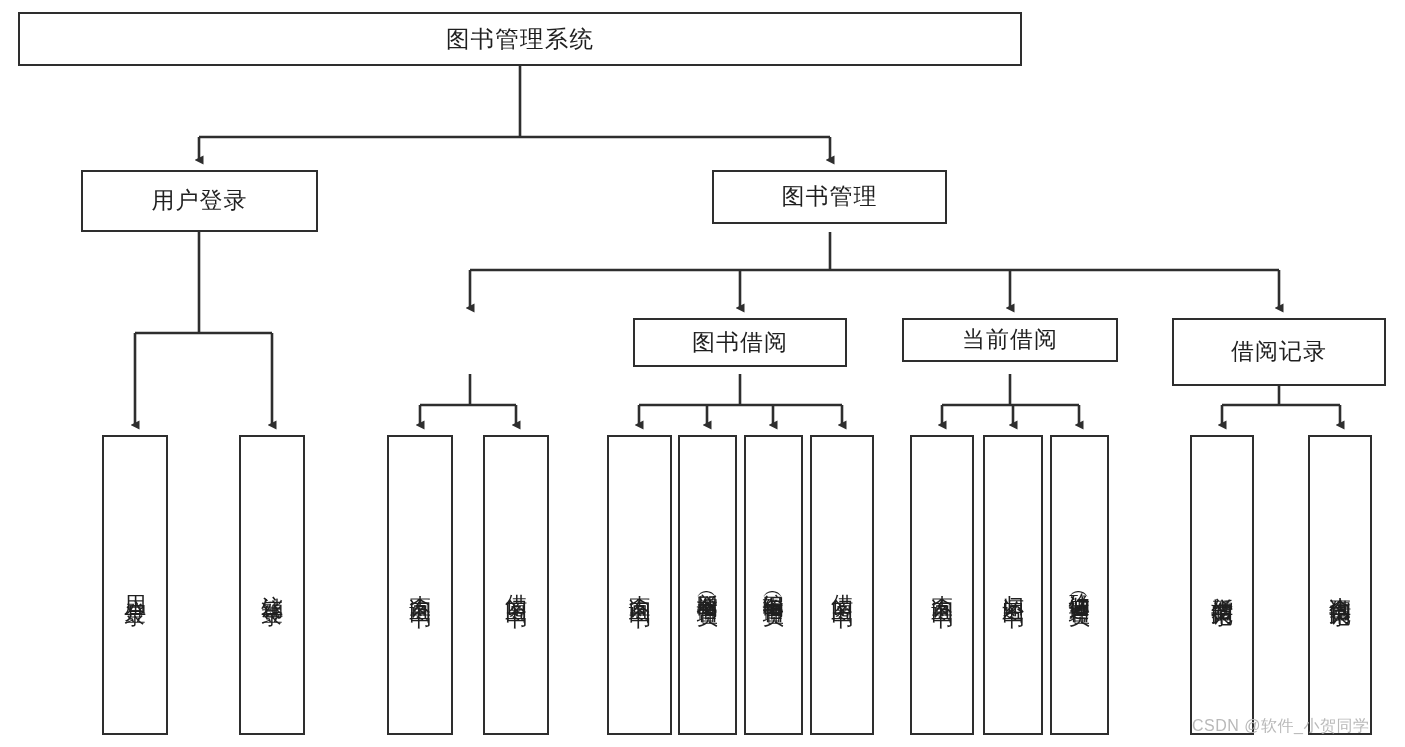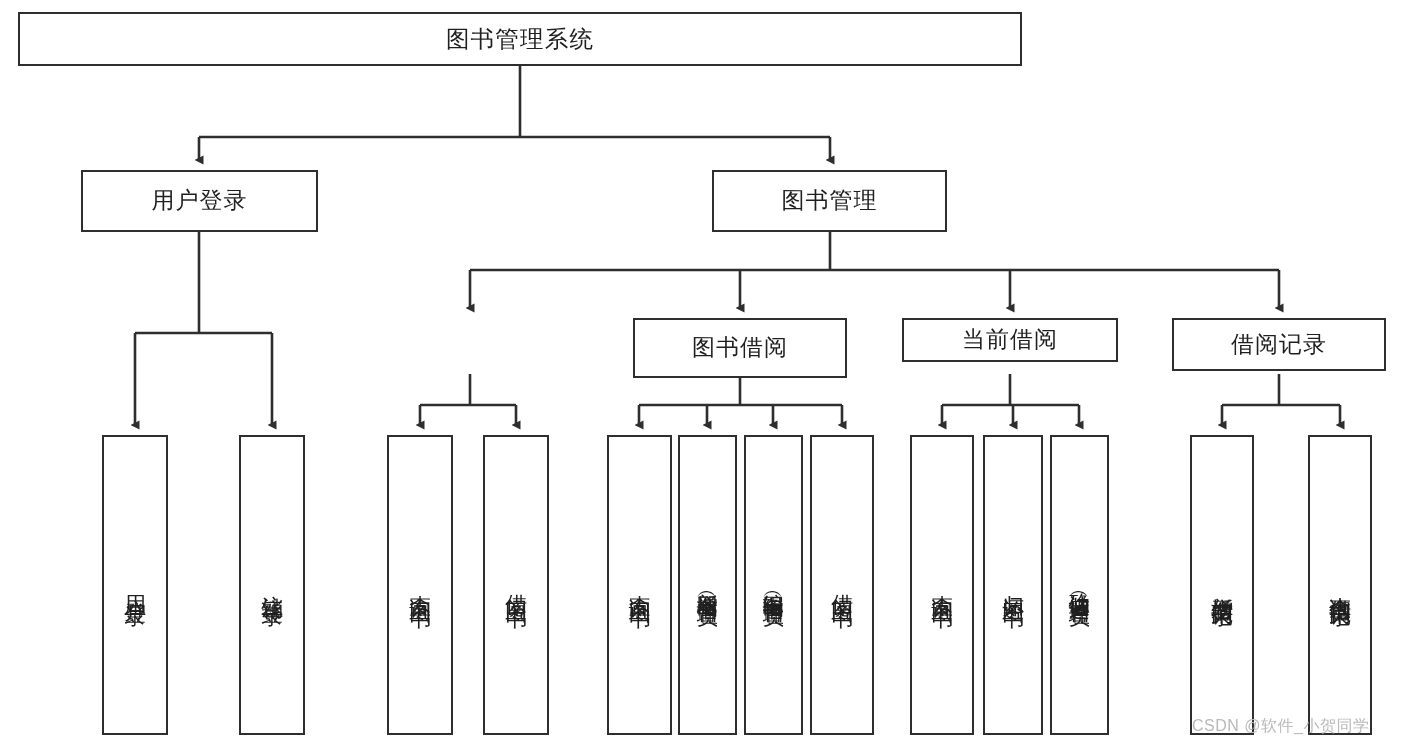--- a/index.html
+++ b/index.html
@@ -123,31 +123,31 @@
     </g>
   </svg>
 
   <div class="node root-node h-node" style="left:18px; top:12px; width:1004px; height:54px;">
     <span>图书管理系统</span>
   </div>
 
   <div class="node h-node" style="left:81px; top:170px; width:237px; height:62px;">
     <span>用户登录</span>
   </div>
-  <div class="node h-node" style="left:712px; top:170px; width:235px; height:62px;">
+  <div class="node h-node" style="left:712px; top:170px; width:235px; height:54px;">
     <span>图书管理</span>
   </div>
 
-  <div class="node h-node" style="left:633px; top:318px; width:214px; height:60px;">
+  <div class="node h-node" style="left:633px; top:318px; width:214px; height:49px;">
     <span>图书借阅</span>
   </div>
   <div class="node h-node" style="left:902px; top:318px; width:216px; height:44px;">
     <span>当前借阅</span>
   </div>
-  <div class="node h-node" style="left:1172px; top:318px; width:214px; height:53px;">
+  <div class="node h-node" style="left:1172px; top:318px; width:214px; height:68px;">
     <span>借阅记录</span>
   </div>
 
   <div class="node v-node" style="left:102px; top:435px; width:66px; height:300px;">
     <span class="vlabel">用户登录</span>
   </div>
   <div class="node v-node" style="left:239px; top:435px; width:66px; height:300px;">
     <span class="vlabel">注销登录</span>
   </div>
 

